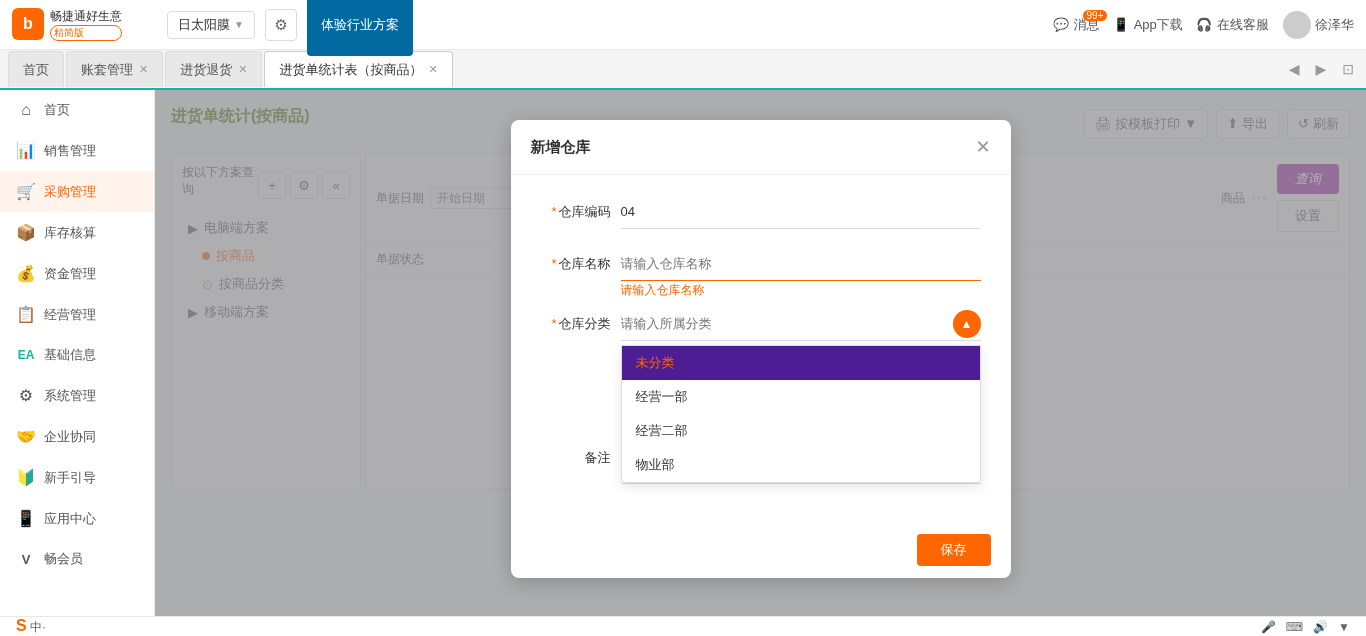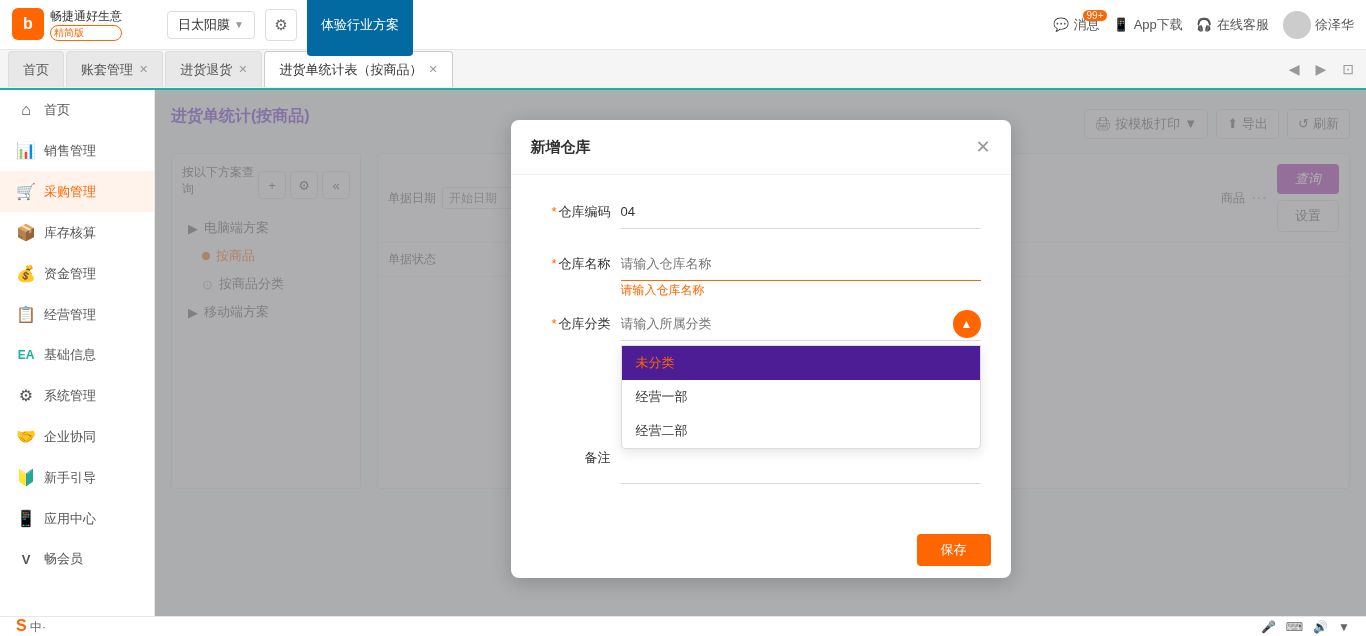--- a/index.html
+++ b/index.html
@@ -124,21 +124,21 @@
     .sidebar-icon { font-size: 16px; width: 20px; text-align: center; }
 
     
     .content-area {
       flex: 1;
       background: #f7f8fa;
       padding: 16px;
       position: relative;
       overflow: hidden;
     }
-    .page-title { font-size: 16px; font-weight: 600; color: #6d28d9; margin-bottom: 14px; }
+    .page-title { font-size: 16px; font-weight: 600; color: #4d7c0f; margin-bottom: 14px; }
     .btn-icon { background: #fff; border: 1px solid #ddd; border-radius: 4px; width: 28px; height: 28px; display: flex; align-items: center; justify-content: center; cursor: pointer; color: #555; }
     .filter-panel {
       width: 190px;
       background: #fff;
       border: 1px solid #e8e8e8;
       border-radius: 4px;
       padding: 10px;
     }
     .filter-label { color: #555; font-size: 12px; margin-bottom: 8px; }
     .filter-tree-item {
@@ -406,21 +406,21 @@
             <span>⬆</span>
             <span>导出</span>
           </div>
           <div class="refresh-btn">
             <span>↺</span>
             <span>刷新</span>
           </div>
         </div>
       </div>
 
-      <div style="display:flex;gap:16px;">
+      <div style="display:flex;gap:4px;">
 
         <div class="filter-panel">
           <div style="display:flex;align-items:center;justify-content:space-between;margin-bottom:8px;">
             <span class="filter-label">按以下方案查询</span>
             <div style="display:flex;gap:4px;">
               <div class="btn-icon">+</div>
               <div class="btn-icon">⚙</div>
               <div class="btn-icon">«</div>
             </div>
           </div>
@@ -498,20 +498,21 @@
 
           <div class="form-row" style="position:relative;">
             <label class="form-label required">仓库分类</label>
             <div class="form-select-wrap">
               <input class="form-select-input" placeholder="请输入所属分类" style="">
               <div class="select-arrow">▲</div>
               <div class="dropdown-list">
                 <div class="dropdown-item selected">未分类</div>
                 <div class="dropdown-item">经营一部</div>
                 <div class="dropdown-item">经营二部</div>
+                <div class="dropdown-item">物业部</div>
               </div>
             </div>
           </div>
 
           <div class="form-row" style="margin-top:100px;">
             <label class="form-label">备注</label>
             <textarea class="form-textarea" rows="2" style=""></textarea>
           </div>
         </div>
         <div class="dialog-footer">

